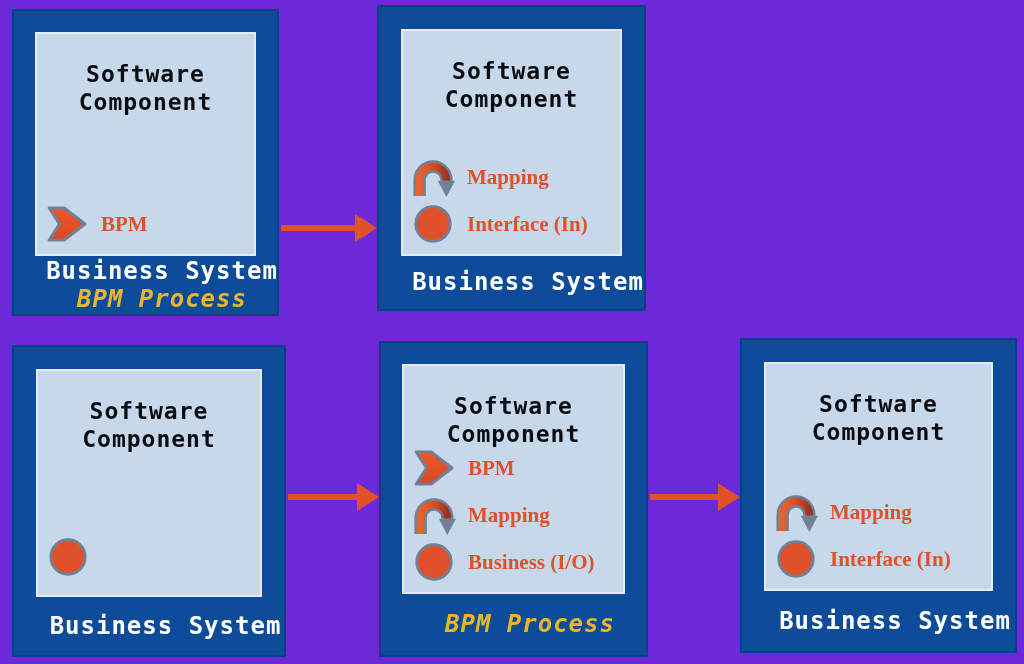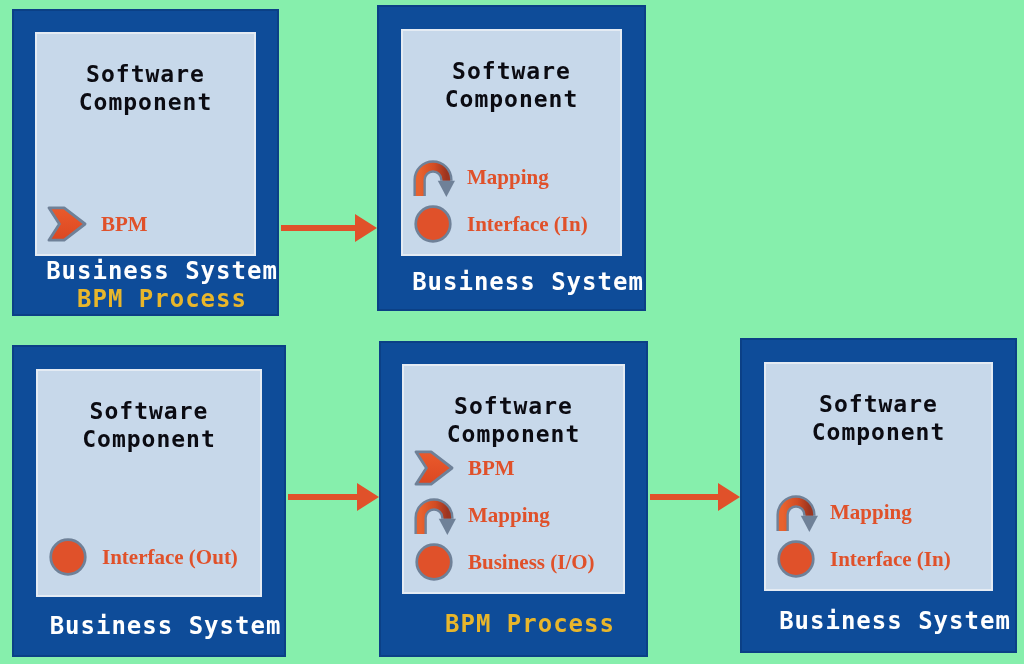--- a/index.html
+++ b/index.html
@@ -1,21 +1,21 @@
 <!DOCTYPE html>
 <html><head>
 <meta charset="utf-8">
 <style>
   * { margin: 0; padding: 0; box-sizing: border-box; }
   html, body { background: #ffffff; }
   .stage {
     position: relative;
     width: 1024px;
     height: 664px;
-    background: #86efac;
+    background: #6d28d9;
     overflow: hidden;
     font-family: "DejaVu Sans Mono", monospace;
     padding-left: 41px;
   }
   .box {
     position: absolute;
     background: #0E4C99;
     border: 2px solid #0B4086;
     display: flex;
     flex-direction: column;
@@ -70,21 +70,21 @@
   .band-line {
     font-family: "DejaVu Sans Mono", monospace;
     font-weight: bold;
     font-size: 24px;
     line-height: 27px;
     letter-spacing: 1px;
     white-space: nowrap;
     margin-left: 33px;
   }
   .band-line.white { color: #FFFFFF; }
-  .band-line.yellow { color: #E8B62B; }
+  .band-line.yellow { color: #E8B62B; font-style: italic; }
   .arrow { position: absolute; height: 28px; }
   .arrow .shaft {
     position: absolute;
     left: 0; right: 16px; top: 11px;
     height: 6px;
     background: #E0512A;
   }
   .arrow .head {
     position: absolute;
     right: 0; top: 0;
@@ -169,21 +169,20 @@
     <div class="panel">
       <div class="component-title">Software
 Component</div>
       <div class="rows" style="padding-bottom:18px;">
         <div class="row">
           <span class="icon-slot">
             <svg width="40" height="40" viewBox="0 0 44 44">
               <circle cx="22" cy="22" r="19" fill="#E0512A" stroke="#6F8198" stroke-width="3"></circle>
             </svg>
           </span>
-          <span class="row-label">Interface (Out)</span>
         </div>
       </div>
     </div>
     <div class="band" style="height:58px;">
       <div class="band-line white">Business System</div>
     </div>
   </div>
 
   <div class="box" style="left:379px; top:341px; width:269px; height:316px; padding:21px 21px 0;">
     <div class="panel">

